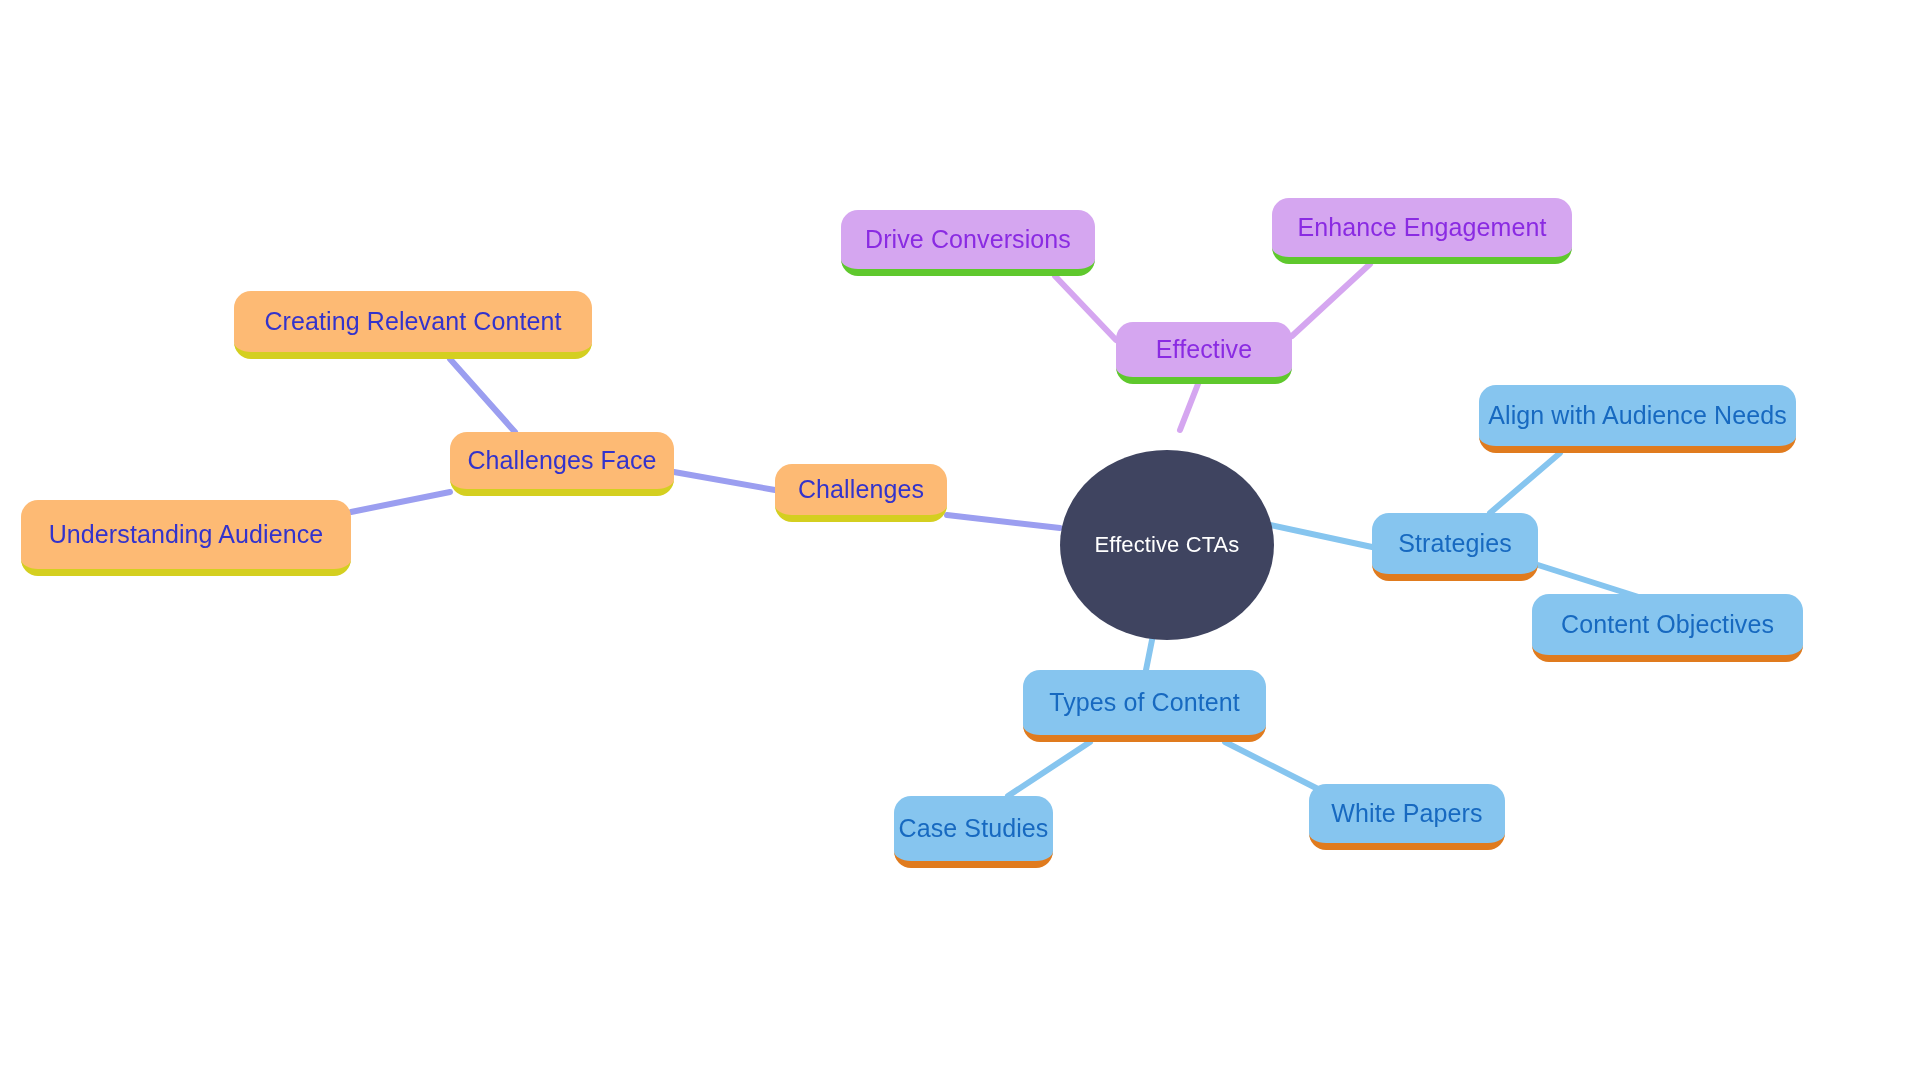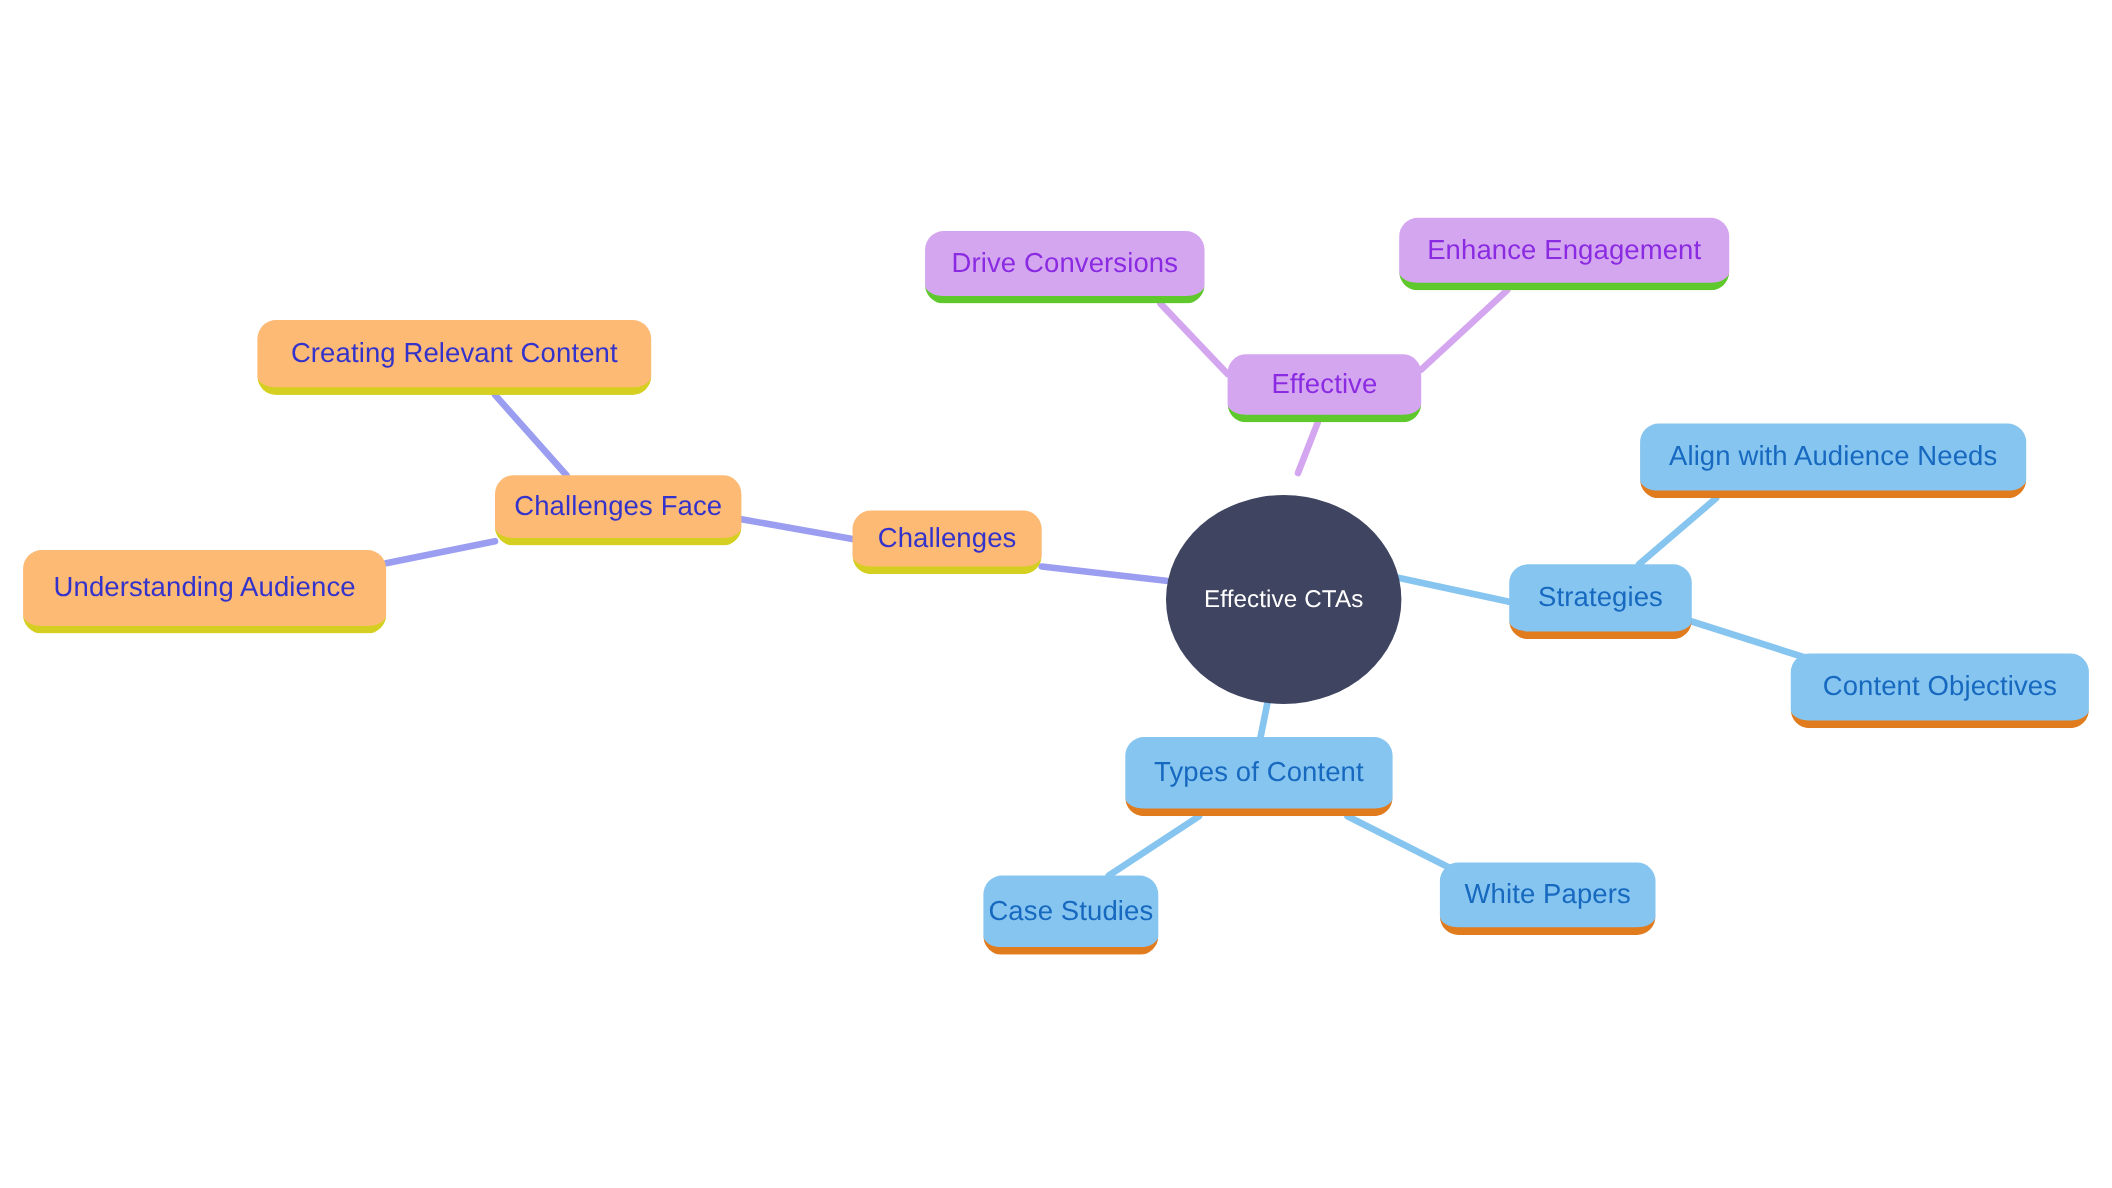--- a/index.html
+++ b/index.html
@@ -110,24 +110,24 @@
       </div>
       <div class="node node-purple" style="left: 841px; top: 210px; width: 254px; height: 66px;">
         <span class="node-label">Drive Conversions</span>
       </div>
       <div class="node node-purple" style="left: 1272px; top: 198px; width: 300px; height: 66px;">
         <span class="node-label">Enhance Engagement</span>
       </div>
       <div class="node node-blue" style="left: 1372px; top: 513px; width: 166px; height: 68px;">
         <span class="node-label">Strategies</span>
       </div>
-      <div class="node node-blue" style="left: 1479px; top: 385px; width: 351px; height: 68px; margin-left: 12px;">
+      <div class="node node-blue" style="left: 1479px; top: 385px; width: 317px; height: 68px;">
         <span class="node-label">Align with Audience Needs</span>
       </div>
-      <div class="node node-blue" style="left: 1628px; top: 594px; width: 271px; height: 68px;">
+      <div class="node node-blue" style="left: 1532px; top: 594px; width: 271px; height: 68px;">
         <span class="node-label">Content Objectives</span>
       </div>
       <div class="node node-blue" style="left: 1023px; top: 670px; width: 243px; height: 72px;">
         <span class="node-label">Types of Content</span>
       </div>
       <div class="node node-blue" style="left: 894px; top: 796px; width: 159px; height: 72px;">
         <span class="node-label">Case Studies</span>
       </div>
       <div class="node node-blue" style="left: 1309px; top: 784px; width: 196px; height: 66px;">
         <span class="node-label">White Papers</span>

